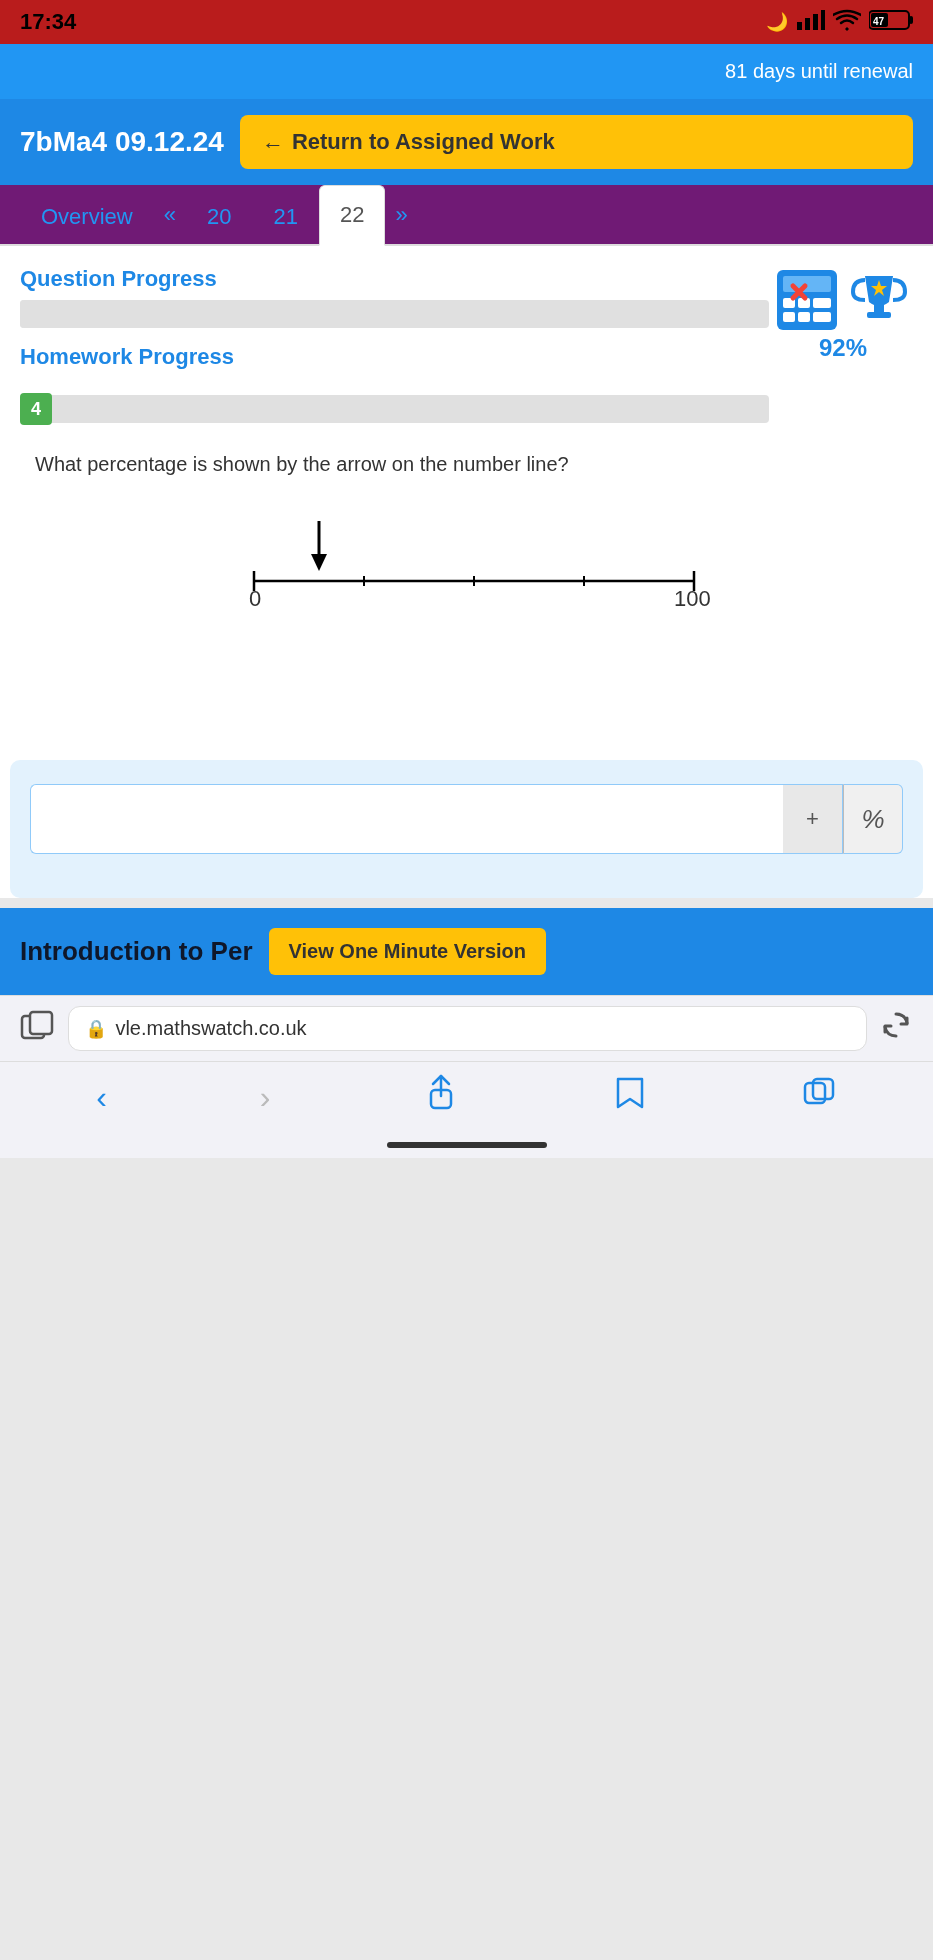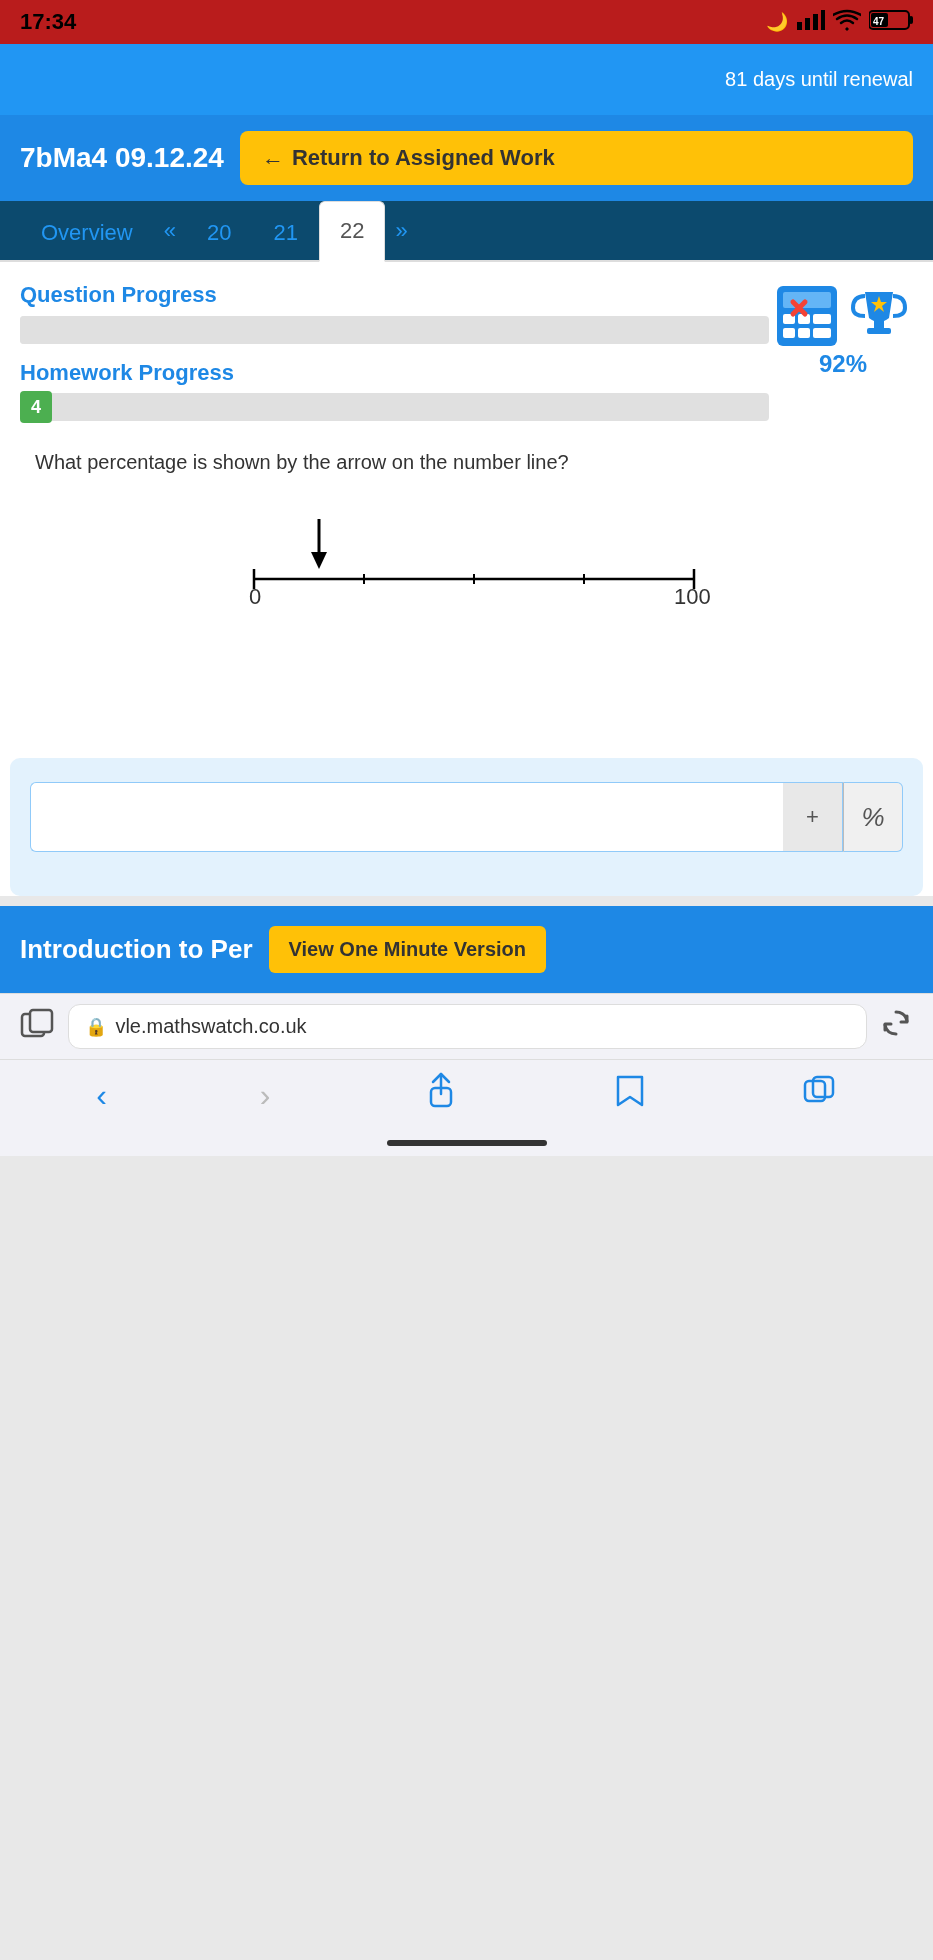--- a/index.html
+++ b/index.html
@@ -34,21 +34,21 @@
     .status-icons span {
       font-size: 18px;
       color: #000;
     }
 
     
     .renewal-banner {
       background: #2196F3;
       color: white;
       text-align: right;
-      padding: 24px 20px;
+      padding: 16px 20px;
       font-size: 20px;
     }
 
     
     .header {
       background: #1E88E5;
       padding: 16px 20px;
       display: flex;
       align-items: center;
       gap: 16px;
@@ -82,21 +82,21 @@
       background: #fff;
       margin: 0;
     }
 
     
     .tabs {
       display: flex;
       align-items: flex-end;
       border-bottom: 2px solid #ddd;
       padding: 0 20px;
-      background: #0c4a6e;
+      background: #701a75;
     }
     .tab {
       padding: 16px 20px;
       font-size: 22px;
       color: #2196F3;
       cursor: pointer;
       border: 1px solid transparent;
       border-bottom: none;
       margin-bottom: -2px;
       background: transparent;
@@ -142,21 +142,21 @@
     .progress-bar-fill {
       background: #e0e0e0;
       height: 100%;
       border-radius: 4px;
       width: 5%;
     }
     .homework-title {
       color: #1E88E5;
       font-size: 22px;
       font-weight: 600;
-      margin-bottom: 7px;
+      margin-bottom: 25px;
     }
     .homework-bar-container {
       background: #e0e0e0;
       border-radius: 4px;
       height: 28px;
       width: 100%;
       position: relative;
       display: flex;
       align-items: center;
     }
@@ -268,21 +268,21 @@
 
     
     .bottom-banner {
       background: #1E88E5;
       padding: 20px;
       display: flex;
       align-items: center;
       gap: 16px;
     }
     .bottom-banner-text {
-      color: #ffffff;
+      color: #0f172a;
       font-size: 26px;
       font-weight: 700;
     }
     .view-btn {
       background: #FFC107;
       color: #333;
       border: none;
       border-radius: 6px;
       padding: 12px 20px;
       font-size: 20px;

